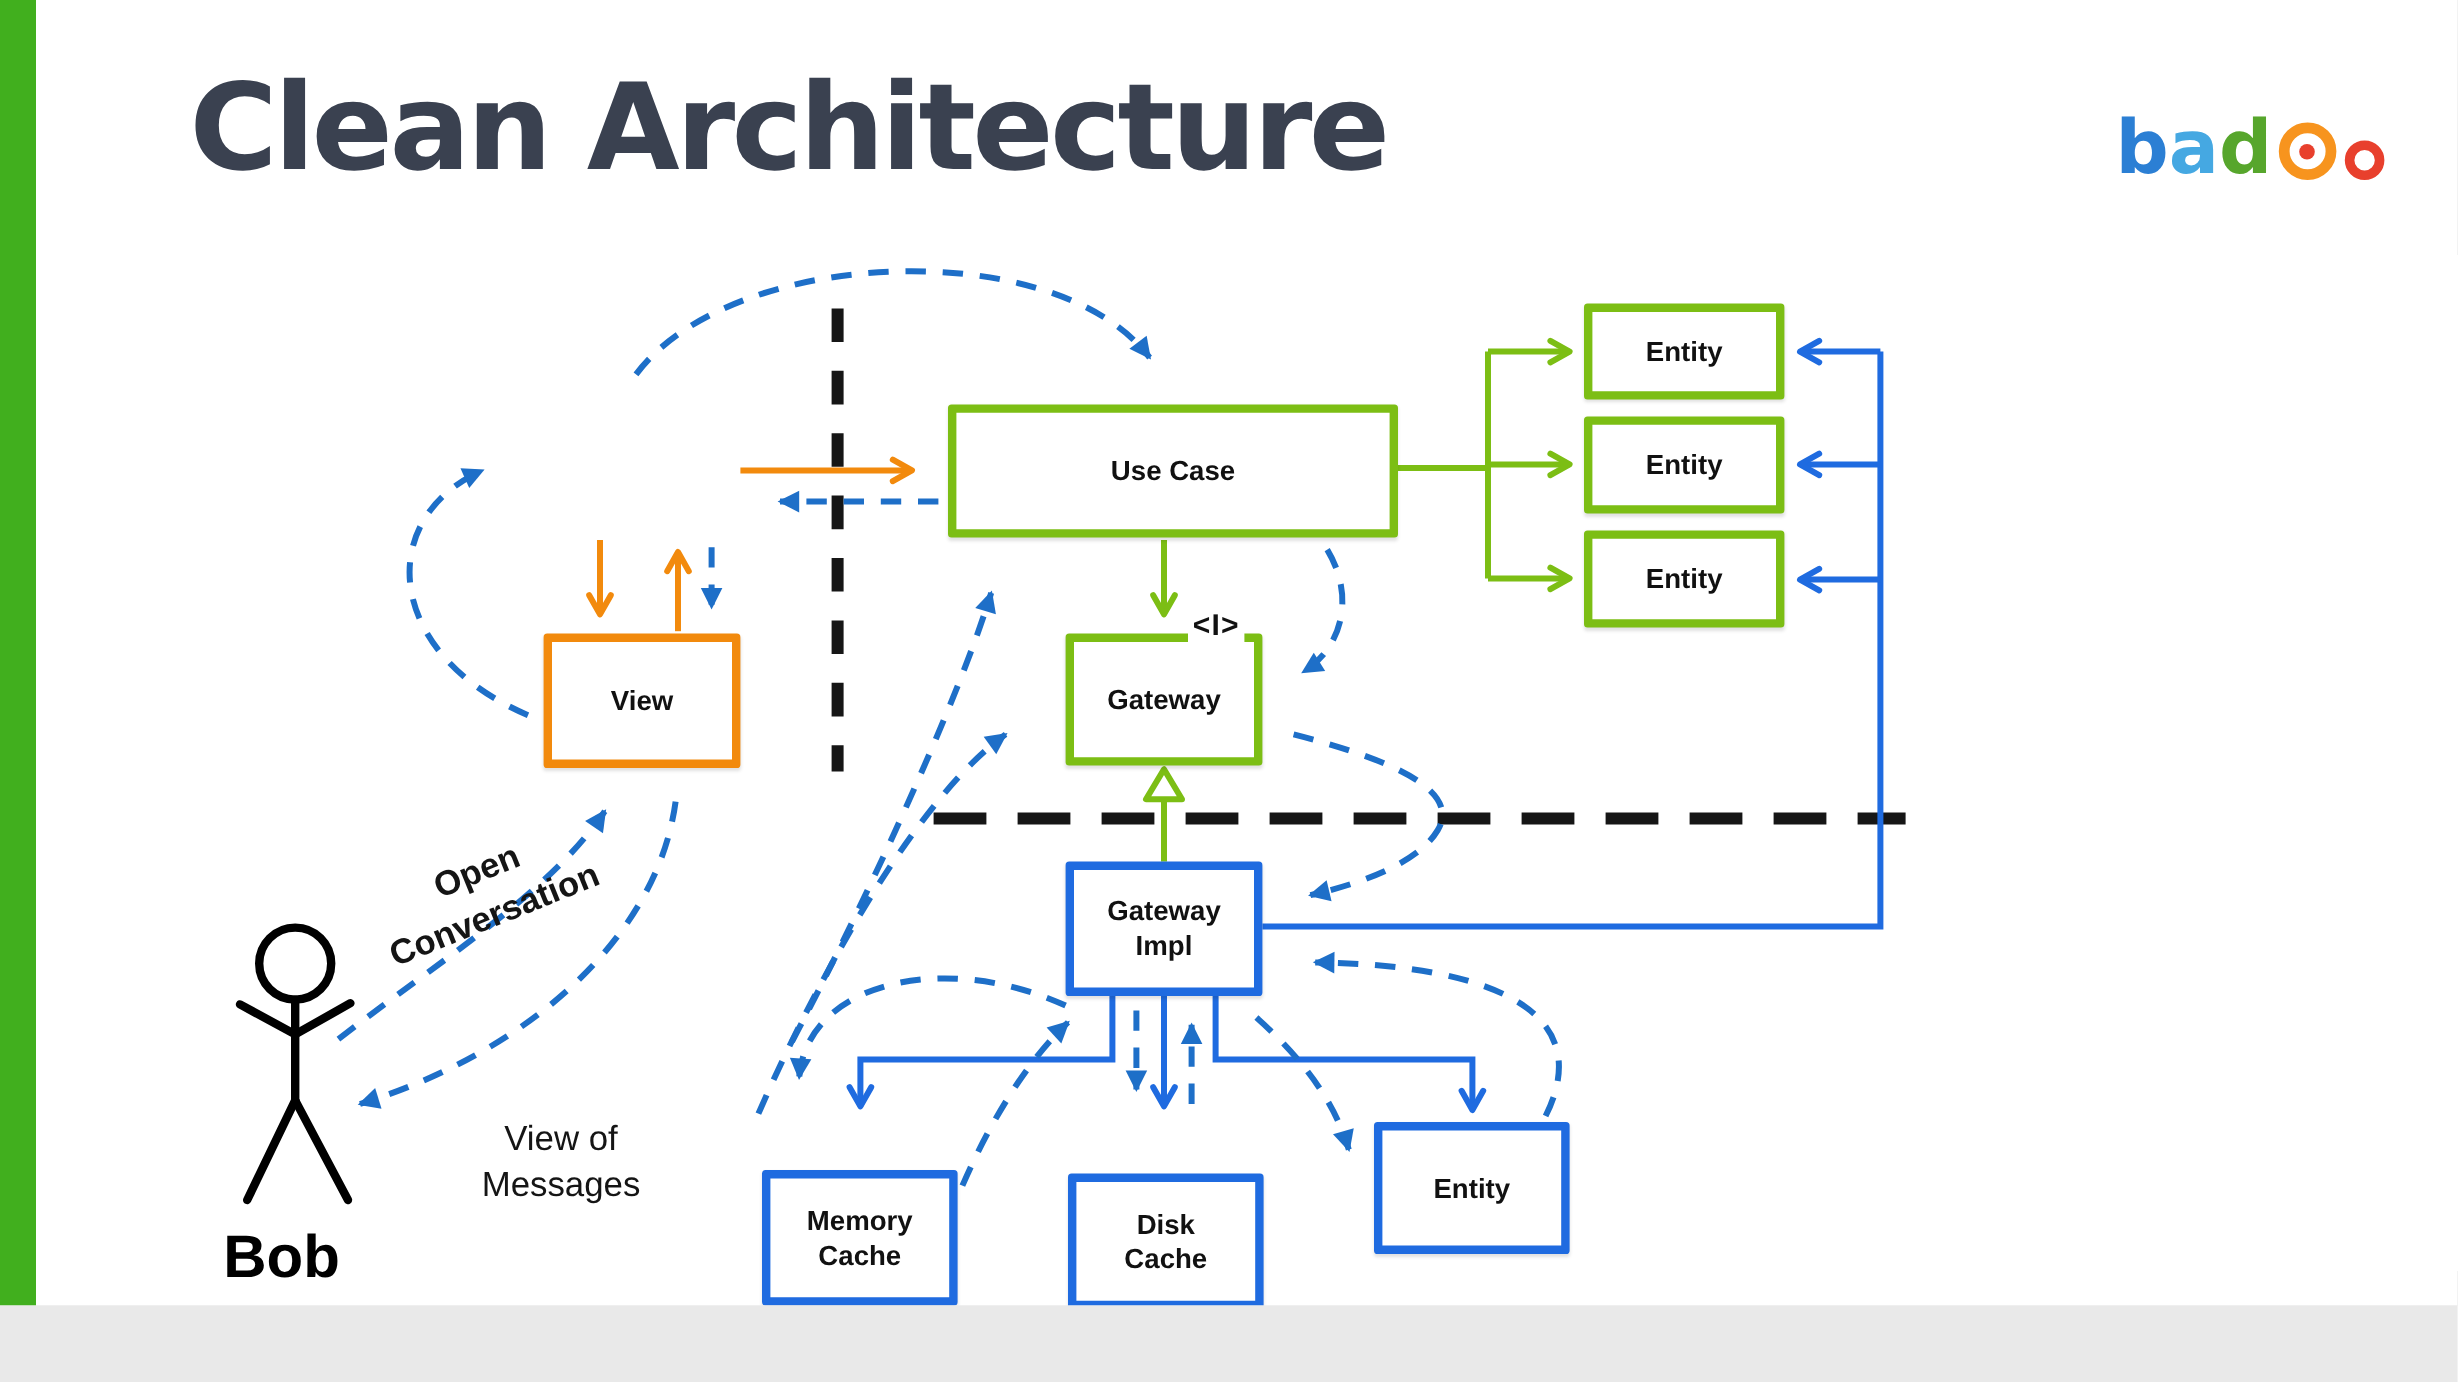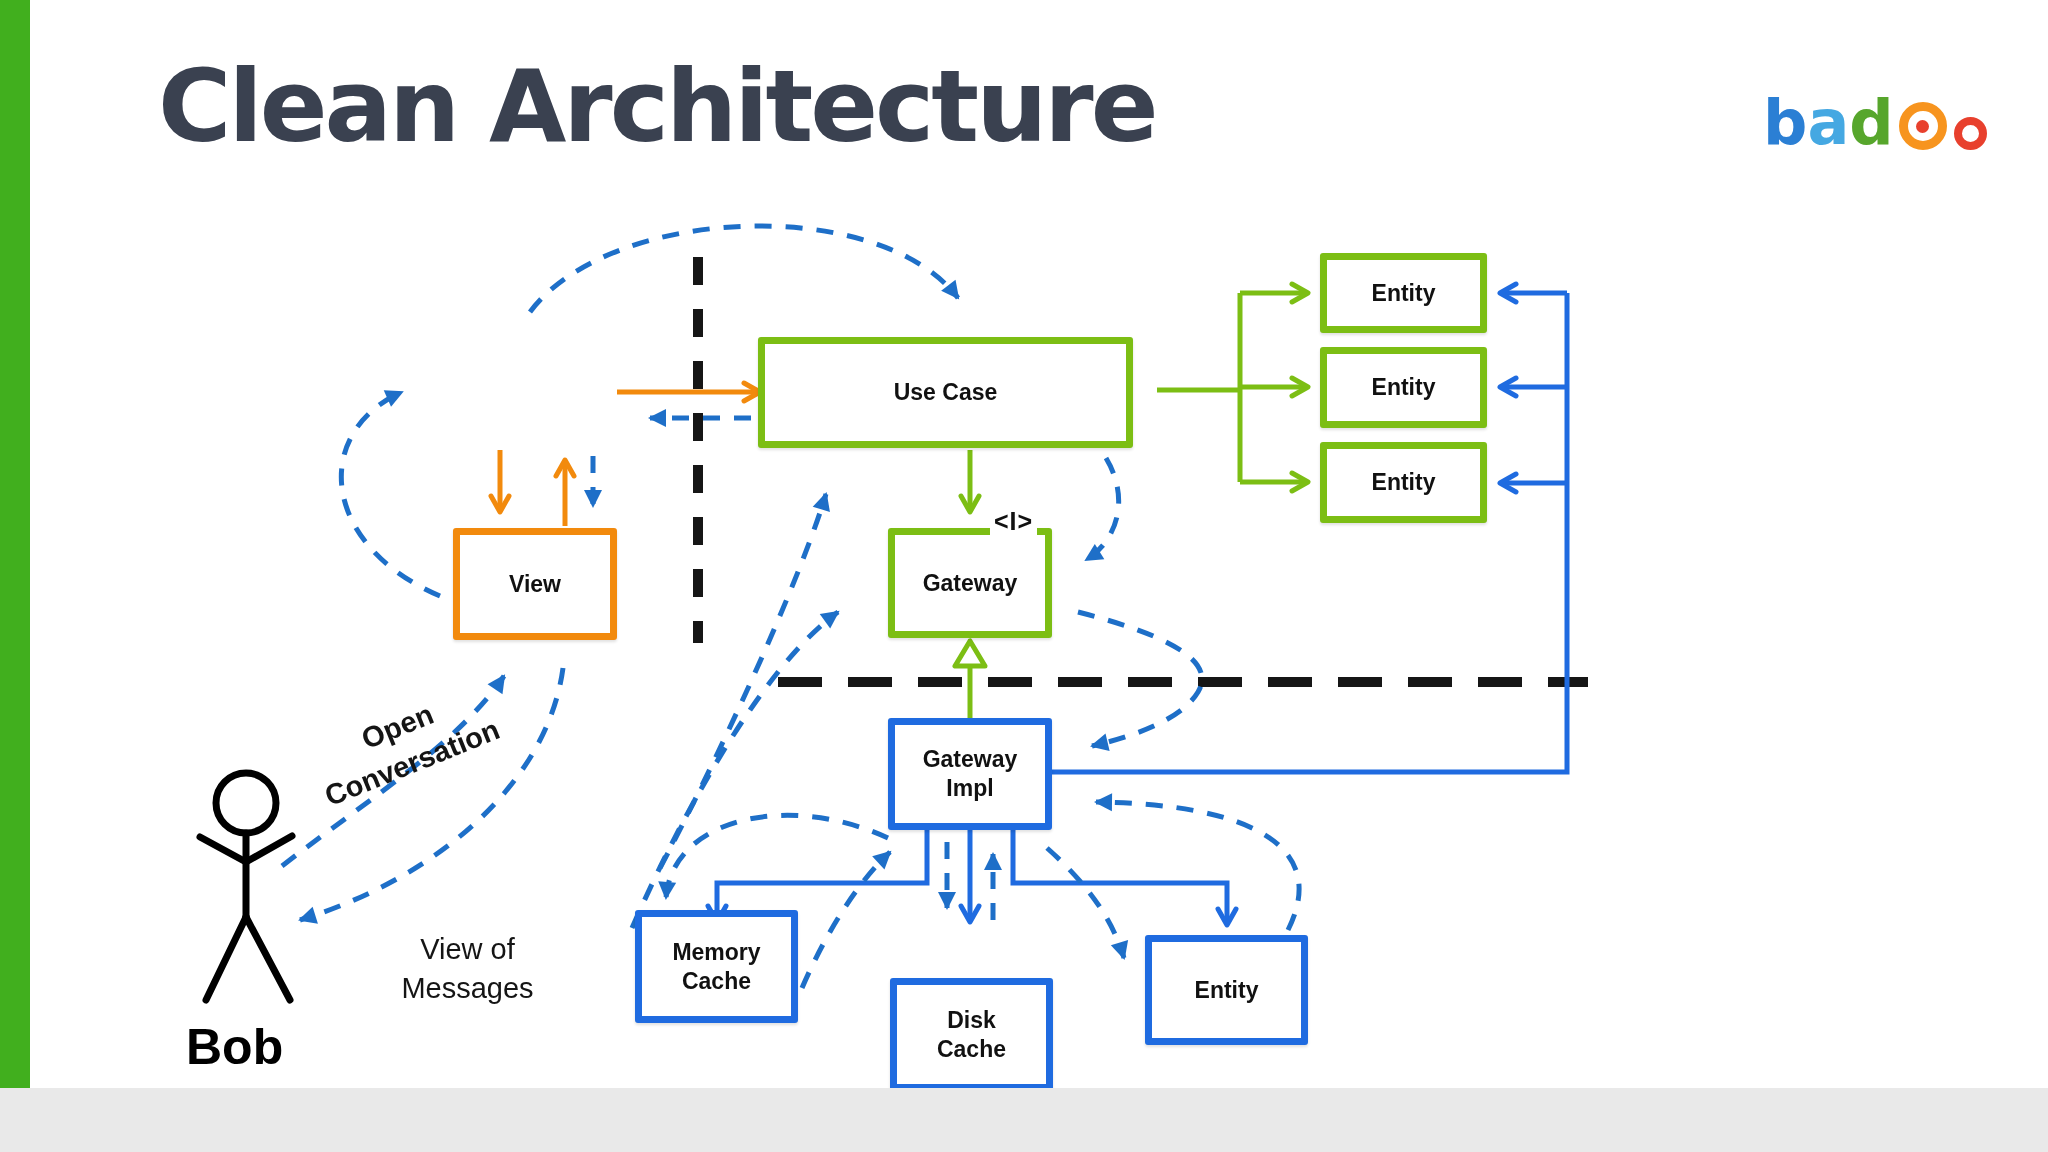--- a/index.html
+++ b/index.html
@@ -130,21 +130,21 @@
       <line x1="246" y1="917" x2="206" y2="1000"></line>
       <line x1="246" y1="917" x2="290" y2="1000"></line>
     </g>
   </svg>
 
 
   <div class="node orange" style="left:453px;top:528px;width:150px;height:98px;text-align:center;">
     <span>View</span>
   </div>
 
-  <div class="node green" style="left:758px;top:337px;width:361px;height:97px;">
+  <div class="node green" style="left:790px;top:337px;width:361px;height:97px;">
     <span>Use Case</span>
   </div>
 
   <div class="node green" style="left:1320px;top:253px;width:153px;height:66px;">
     <span>Entity</span>
   </div>
   <div class="node green" style="left:1320px;top:347px;width:153px;height:67px;">
     <span>Entity</span>
   </div>
   <div class="node green" style="left:1320px;top:442px;width:153px;height:67px;">
@@ -156,21 +156,21 @@
   </div>
   <div class="iface-tag">&lt;I&gt;</div>
 
   <div class="node blue" style="left:888px;top:718px;width:150px;height:98px;">
     <span>
       <span style="display:block">Gateway</span>
       <span style="display:block">Impl</span>
     </span>
   </div>
 
-  <div class="node blue" style="left:635px;top:910px;width:149px;height:99px;justify-content:center;">
+  <div class="node blue" style="left:635px;top:975px;width:149px;height:99px;justify-content:center;">
     <span>
       <span style="display:block">Memory</span>
       <span style="display:block">Cache</span>
     </span>
   </div>
   <div class="node blue" style="left:890px;top:933px;width:149px;height:99px;margin-top:45px;">
     <span>
       <span style="display:block">Disk</span>
       <span style="display:block">Cache</span>
     </span>

